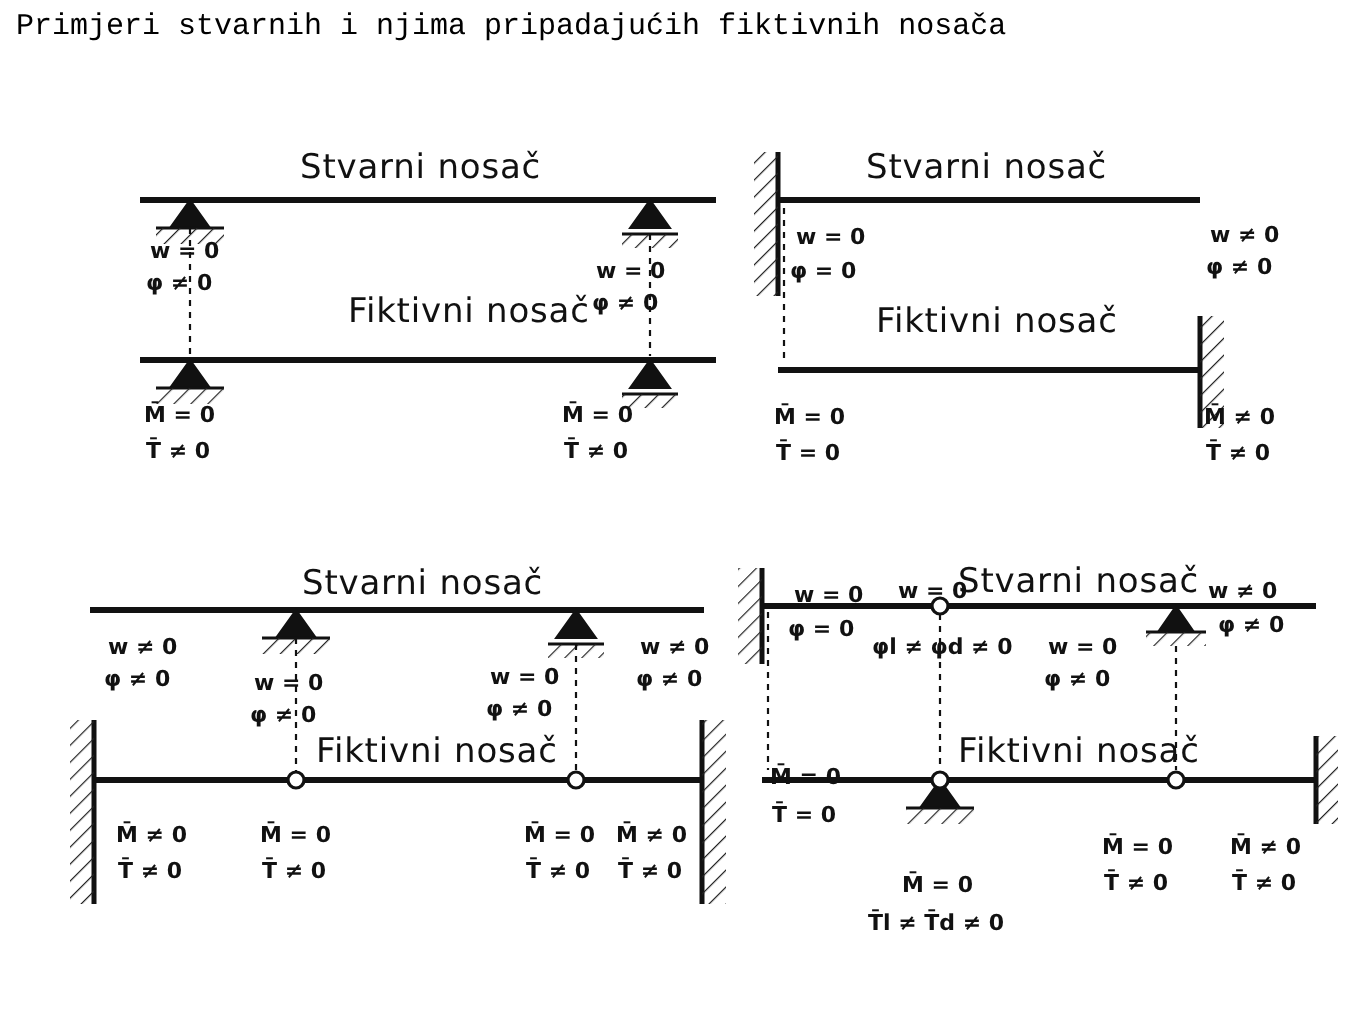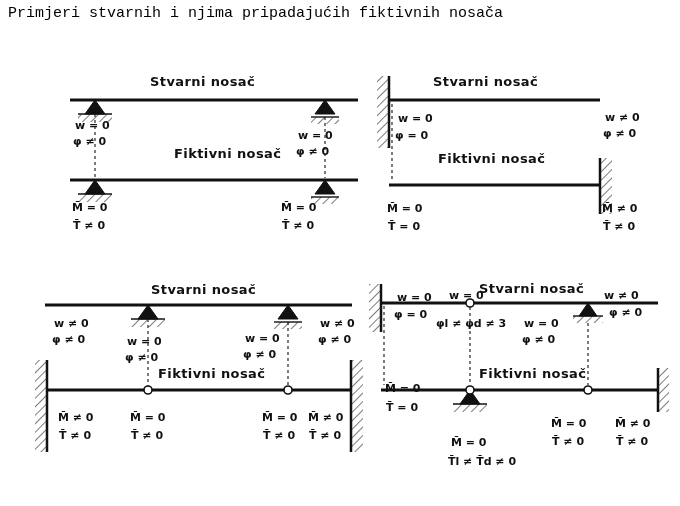--- a/index.html
+++ b/index.html
@@ -5,21 +5,21 @@
   html,body { margin:0; padding:0; background:#fff; }
   .canvas {
     position:relative; width:680px; height:506px; background:#ffffff;
     font-family:"DejaVu Sans", sans-serif; color:#111; overflow:hidden;
   }
   .header {
     position:absolute; font-family:Liberation Mono, monospace;
     font-size:15px; color:#000; white-space:nowrap;
   }
   .title {
-    position:absolute; font-weight:bold; font-size:13px;
+    position:absolute; font-weight:normal; font-size:17px;
     letter-spacing:0.4px; white-space:nowrap; color:#111;
   }
   .lbl {
     position:absolute; font-weight:bold; font-size:11px;
     white-space:nowrap; color:#111;
   }
   svg.drawing { position:absolute; left:0; top:0; }
 </style>
 </head>
 <body>
@@ -172,27 +172,27 @@
   <div class="lbl" style="left:262px; top:411px">M̄ = 0</div>
   <div class="lbl" style="left:263px; top:429px">T̄ ≠ 0</div>
   <div class="lbl" style="left:308px; top:411px">M̄ ≠ 0</div>
   <div class="lbl" style="left:309px; top:429px">T̄ ≠ 0</div>
 
   <div class="title" style="left:479px; top:281px">Stvarni nosač</div>
   <div class="title" style="left:479px; top:366px">Fiktivni nosač</div>
   <div class="lbl" style="left:397px; top:291px">w = 0</div>
   <div class="lbl" style="left:394px; top:308px">φ = 0</div>
   <div class="lbl" style="left:449px; top:289px">w = 0</div>
-  <div class="lbl" style="left:436px; top:317px">φl ≠ φd ≠ 3</div>
+  <div class="lbl" style="left:436px; top:317px">φl ≠ φd ≠ 0</div>
   <div class="lbl" style="left:524px; top:317px">w = 0</div>
   <div class="lbl" style="left:522px; top:333px">φ ≠ 0</div>
   <div class="lbl" style="left:604px; top:289px">w ≠ 0</div>
   <div class="lbl" style="left:609px; top:306px">φ ≠ 0</div>
   <div class="lbl" style="left:385px; top:382px">M̄ = 0</div>
   <div class="lbl" style="left:386px; top:401px">T̄ = 0</div>
   <div class="lbl" style="left:451px; top:436px">M̄ = 0</div>
-  <div class="lbl" style="left:448px; top:455px">T̄l ≠ T̄d ≠ 0</div>
+  <div class="lbl" style="left:434px; top:455px">T̄l ≠ T̄d ≠ 0</div>
   <div class="lbl" style="left:551px; top:417px">M̄ = 0</div>
   <div class="lbl" style="left:552px; top:435px">T̄ ≠ 0</div>
   <div class="lbl" style="left:615px; top:417px">M̄ ≠ 0</div>
   <div class="lbl" style="left:616px; top:435px">T̄ ≠ 0</div>
 
 </div>
 
 </body></html>

